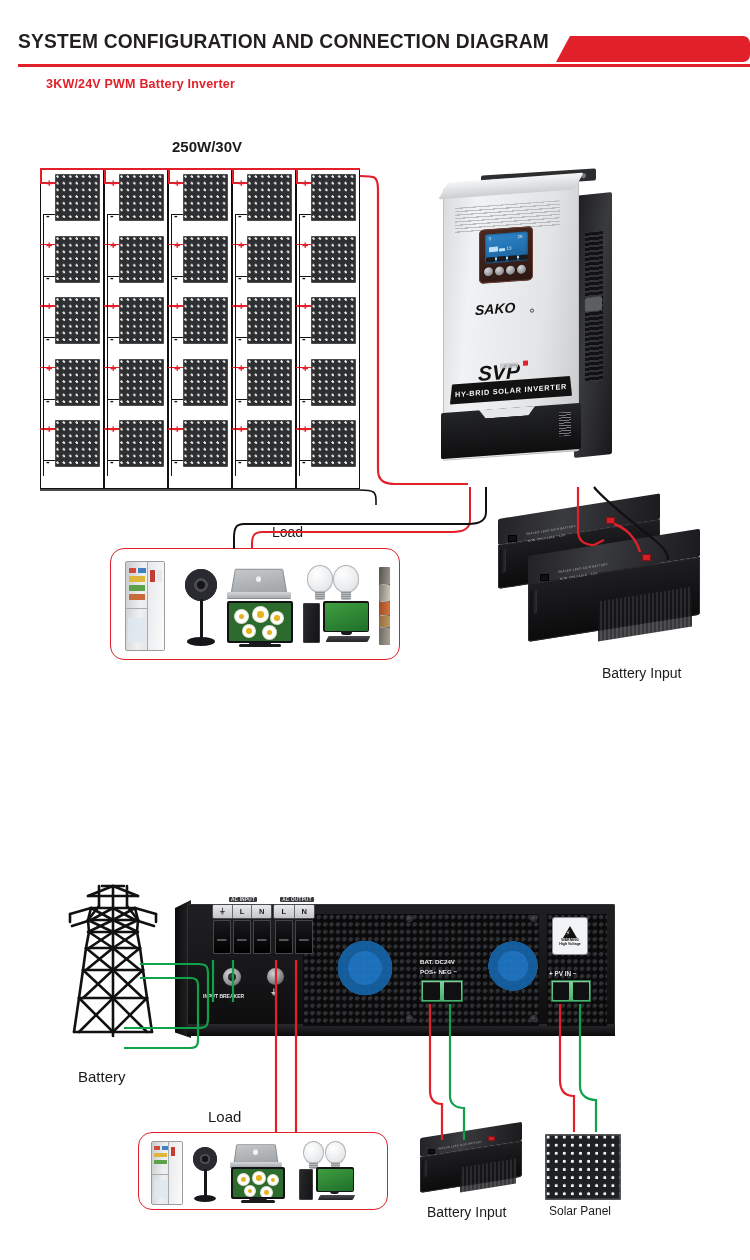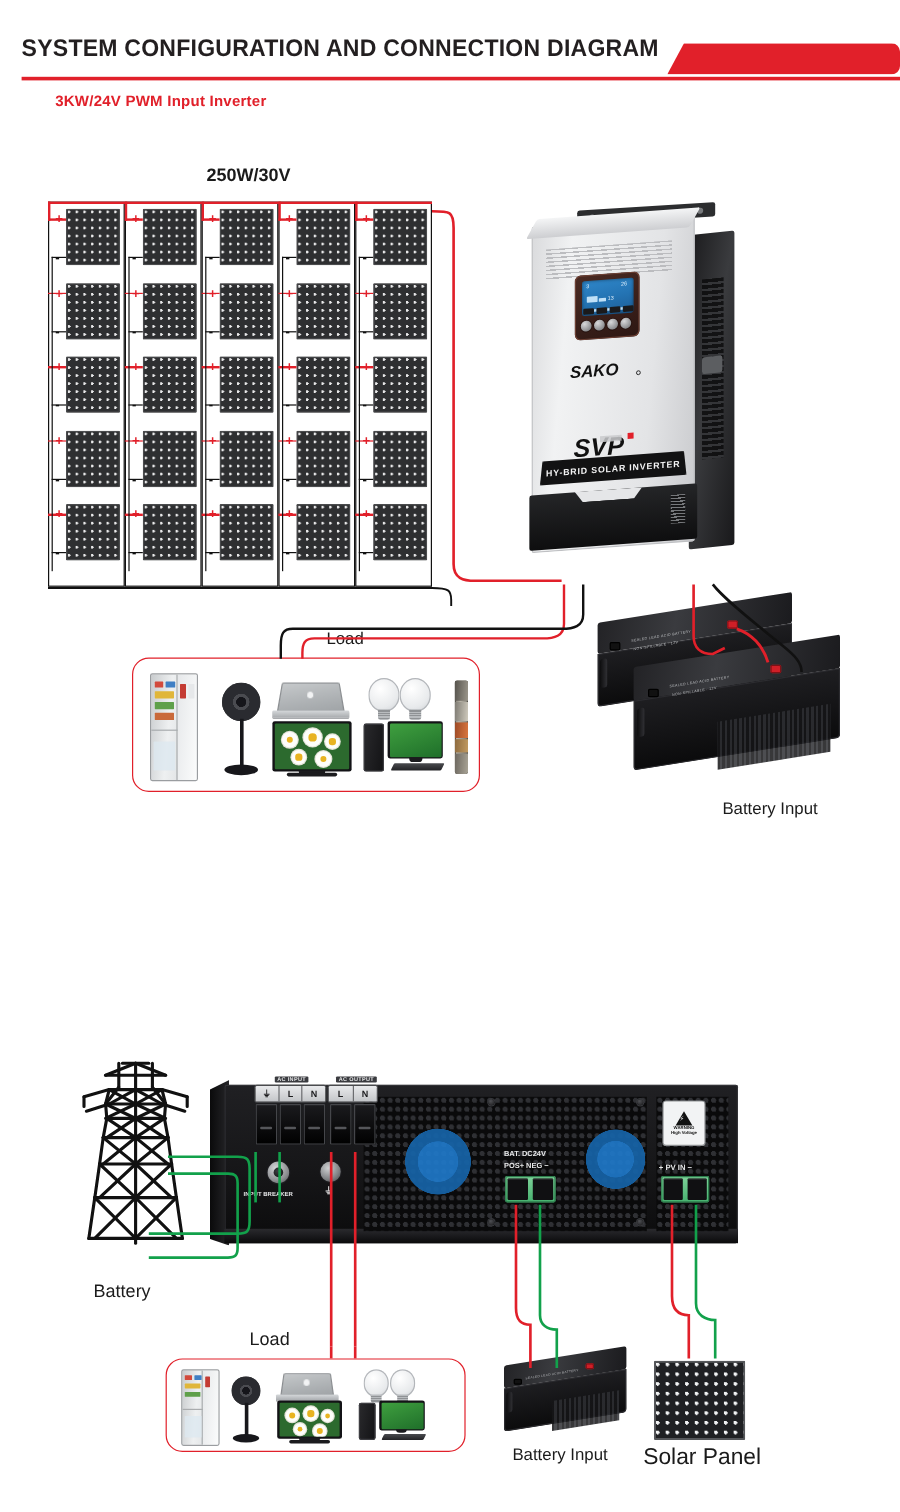--- a/index.html
+++ b/index.html
@@ -20,21 +20,21 @@
           color:#e1202a;letter-spacing:.2px;}
 
   
   .lbl{position:absolute;color:#1b1b1b;font-weight:normal;white-space:nowrap;}
   .lbl-array{left:172px;top:138px;font-size:15px;font-weight:bold;}
   .lbl-load1{left:272px;top:524px;font-size:14px;}
   .lbl-batt1{left:602px;top:665px;font-size:14px;}
   .lbl-utility{left:78px;top:1068px;font-size:15px;}
   .lbl-load2{left:208px;top:1108px;font-size:15px;}
   .lbl-batt2{left:427px;top:1204px;font-size:14px;}
-  .lbl-solar{left:536px;top:1204px;font-size:19px;}
+  .lbl-solar{left:549px;top:1204px;font-size:12px;}
 
   
   #array{position:absolute;left:40px;top:168px;width:320px;height:322px;}
   .col-wrap{position:absolute;top:0;width:65px;height:322px;}
   .col-box{position:absolute;left:0;top:0;width:64px;height:321px;
            border:1.4px solid #111;box-sizing:border-box;}
   .pvcell{position:absolute;width:45px;height:47px;border-radius:1px;
           background:#2e2f31;
           background-image:
             radial-gradient(circle at 2.5px 2.5px,#e9e9ea 1.15px,transparent 1.3px);
@@ -236,21 +236,21 @@
           pointer-events:none;}
 </style>
 </head>
 <body>
 
 <div class="hdr">
   <div class="hdr-banner"></div>
   <div class="hdr-title">SYSTEM CONFIGURATION AND CONNECTION DIAGRAM</div>
   <div class="hdr-rule"></div>
 </div>
-<div class="subttl">3KW/24V PWM Input Inverter</div>
+<div class="subttl">3KW/24V PWM Battery Inverter</div>
 
 <div class="lbl lbl-array">250W/30V</div>
 
 <div id="array">
     <div class="col-wrap" style="left: 0px;">
       <div class="col-box"></div>
       <div class="pvcell" style="left: 15px; top: 6px;"></div>
       <div class="plus" style="left: 6px; top: 10px;">+</div>
       <div class="minus" style="left: 6px; top: 42px;">-</div>
       <div class="wire-r" style="left: 0px; top: 14px; width: 15px; height: 1.8px;"></div>

